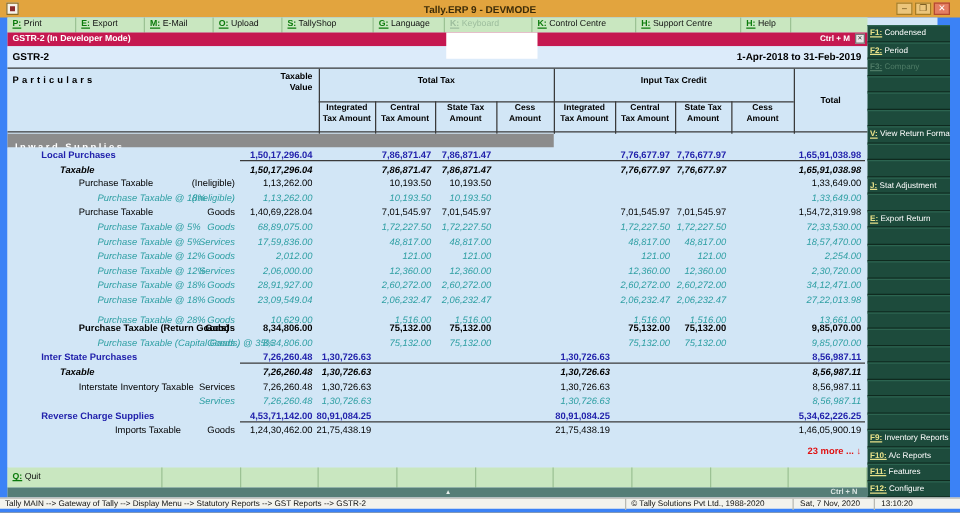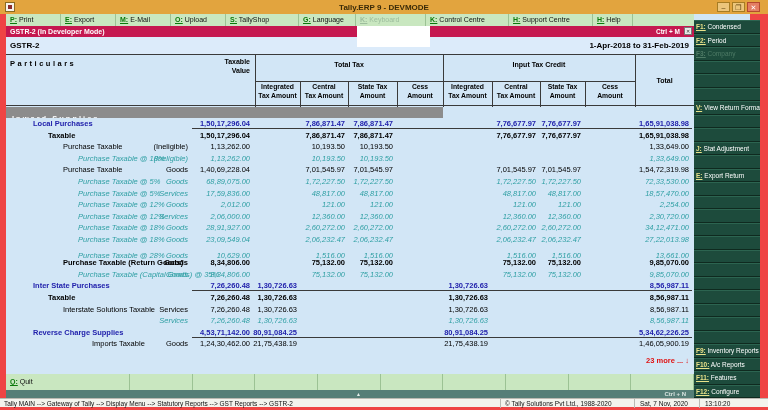--- a/index.html
+++ b/index.html
@@ -1,18 +1,18 @@
 <!DOCTYPE html>
 <html><head>
 <meta charset="utf-8">
 <style>
   * { margin:0; padding:0; box-sizing:border-box; }
   html,body { background:#888; }
   body { font-family:"Liberation Sans", sans-serif; }
-  .app { position:relative; width:768px; height:410px; background:#ef4444; overflow:hidden;
+  .app { position:relative; width:768px; height:410px; background:#3b82f6; overflow:hidden;
          font-family:"Liberation Sans", sans-serif; }
 
   
   .titlebar { position:absolute; left:0; top:0; width:768px; height:14px; background:#E2A43E;
               display:flex; align-items:center; }
   .app-icon { position:absolute; left:5px; top:2px; width:10px; height:10px; background:#F6F2EA;
               border:1px solid #8A6A20; }
   .app-icon:after { content:""; position:absolute; left:2px; top:2px; width:4px; height:4px; background:#8B2C2C; }
   .win-title { width:100%; text-align:center; font-size:8px; font-weight:bold; color:#3B2B08; }
   .win-btns { position:absolute; right:8px; top:2px; display:flex; gap:2px; }
@@ -61,21 +61,21 @@
 
   .section-bar { position:absolute; left:0; top:93px; width:437px; height:11px; background:#8C8C8C; }
   .section-bar span { font-size:7.5px; font-weight:bold; letter-spacing:2px; color:#fff; line-height:11px; padding-left:6px; }
 
   
   .rows { position:absolute; left:0; top:104px; width:688px; height:256px; background:#D2E6F6; }
   .trow { position:absolute; left:0; width:688px; height:12px; font-size:7.5px; line-height:11px; }
   .rlabel { position:absolute; top:0; white-space:nowrap; }
   .cell { position:absolute; top:0; white-space:nowrap; }
   .trow.group { color:#2222AC; font-weight:bold; }
-  .trow.subtotal { color:#000; font-weight:bold; }
+  .trow.subtotal { color:#000; font-weight:bold; font-style:italic; }
   .trow.normal { color:#000; }
   .trow.normal-bold { color:#000; font-weight:bold; }
   .trow.detail { color:#2E9FA3; font-style:italic; }
   .grp-line { position:absolute; left:186px; right:2px; bottom:1px; height:0; border-bottom:1px solid #3A3A3A; }
   .more { position:absolute; right:5px; top:238px; font-size:7.5px; font-weight:bold; color:#E01111; }
 
   
   .quitbar { position:absolute; left:0; top:360px; width:688px; height:16px; background:#C9E7C0; display:flex; }
   .qcell { height:16px; border-right:1px solid #9CC294; flex:1; }
   .qcell.first { flex:0 0 124px; font-size:7px; line-height:15px; padding-left:4px; color:#111; }
@@ -332,21 +332,21 @@
           <div class="grp-line"></div>
         </div>
         <div class="trow subtotal" style="top: 174px;">
           <span class="rlabel" style="left: 42px;">Taxable</span>
           <span class="cell" style="right: 444px;">7,26,260.48</span>
           <span class="cell" style="right: 397px;">1,30,726.63</span>
           <span class="cell" style="right: 206px;">1,30,726.63</span>
           <span class="cell" style="right: 5px;">8,56,987.11</span>
         </div>
         <div class="trow normal" style="top: 185.6px;">
-          <span class="rlabel" style="left: 57px;">Interstate Solutions Taxable</span>
+          <span class="rlabel" style="left: 57px;">Interstate Inventory Taxable</span>
           <span class="cell" style="right: 506px;">Services</span>
           <span class="cell" style="right: 444px;">7,26,260.48</span>
           <span class="cell" style="right: 397px;">1,30,726.63</span>
           <span class="cell" style="right: 206px;">1,30,726.63</span>
           <span class="cell" style="right: 5px;">8,56,987.11</span>
         </div>
         <div class="trow detail" style="top: 197.2px;">
           <span class="cell" style="right: 506px;">Services</span>
           <span class="cell" style="right: 444px;">7,26,260.48</span>
           <span class="cell" style="right: 397px;">1,30,726.63</span>

